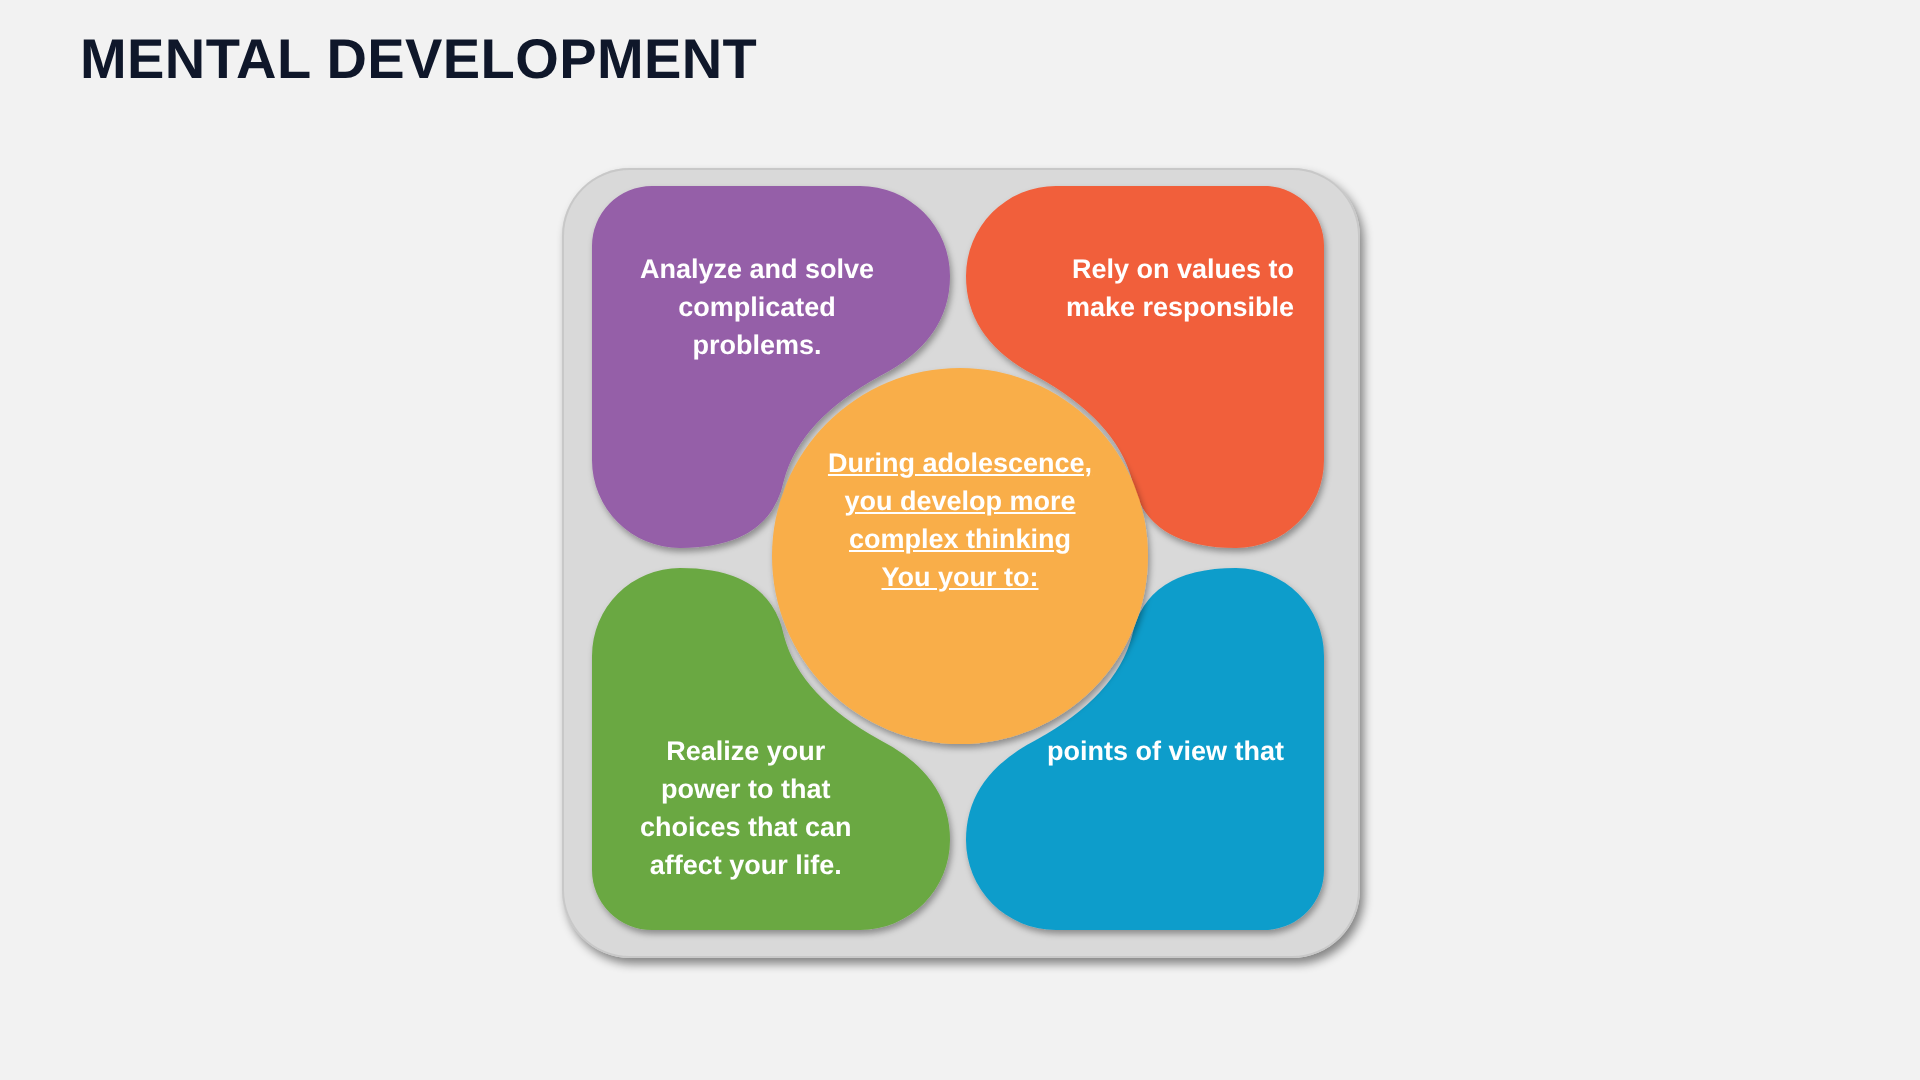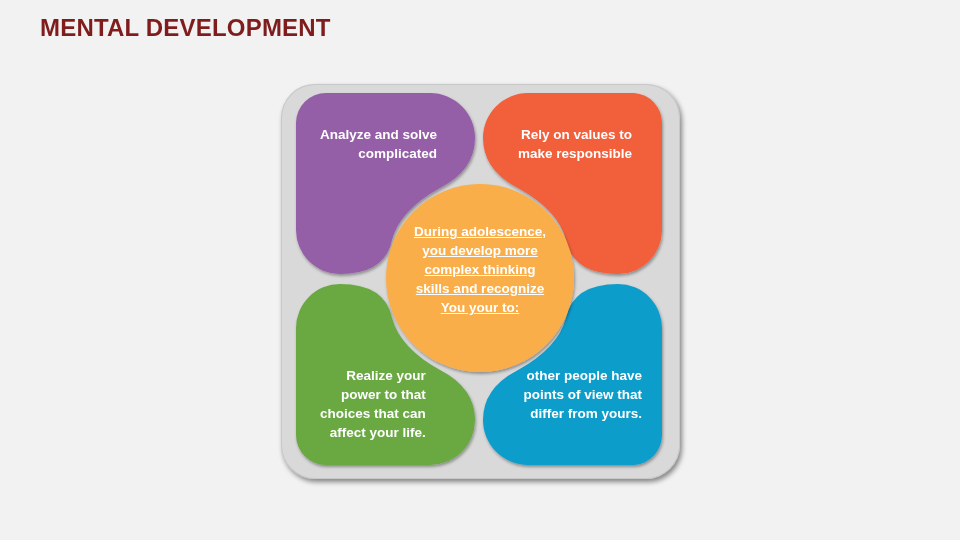--- a/index.html
+++ b/index.html
@@ -4,36 +4,36 @@
 <style>
   html, body { margin:0; padding:0; }
   body {
     width:960px; height:540px; overflow:hidden;
     background:#f2f2f2;
     font-family:"Liberation Sans", "DejaVu Sans", sans-serif;
     position:relative;
   }
   .title {
     position:absolute; left:40px; top:14px;
-    font-size:24px; font-weight:bold; color:#7f1d1d;
+    font-size:28px; font-weight:bold; color:#0f172a;
     letter-spacing:0.2px;
   }
   .frame {
     position:absolute; left:281px; top:84px; width:399px; height:395px;
     border-radius:34px;
     background:#d9d9d9;
     box-shadow: 2px 3px 5px rgba(0,0,0,0.45), inset 0 0 0 1px #c8c8c8;
   }
   svg.diagram { position:absolute; left:0; top:0; }
   .txt {
     position:absolute; color:#ffffff; font-size:13.5px; line-height:19px;
     font-weight:bold;
   }
   .txt span { display:block; white-space:nowrap; }
-  .left { text-align:right; }
+  .left { text-align:center; }
   .right { text-align:right; }
   .center { text-align:center; }
 </style>
 </head>
 <body>
 
 <div class="title">MENTAL DEVELOPMENT</div>
 
 <div class="frame"></div>
 
@@ -51,39 +51,37 @@
   <path filter="url(#sh)" fill="#6aa843" d="M326,465 L430,465 A45,45 0 0 0 475,420 Q475,388 440,370 Q400,348 392,318 Q385,284 340,284 A44,44 0 0 0 296,328 L296,435 A30,30 0 0 0 326,465 Z"></path>
 
   <path filter="url(#sh)" fill="#109dcb" d="M634,465 L528,465 A45,45 0 0 1 483,420 Q483,388 518,370 Q558,348 566,318 Q573,284 618,284 A44,44 0 0 1 662,328 L662,435 A30,30 0 0 1 634,465 Z"></path>
 
   <circle filter="url(#sh)" cx="480" cy="278" r="94" fill="#f9ae49"></circle>
 </svg>
 
 <div class="txt left" style="left:320px; top:125px;">
   <span>Analyze and solve</span>
   <span>complicated</span>
+  <span>problems.</span>
 </div>
 
-<div class="txt right" style="right:328px; top:125px;">
+<div class="txt right" style="right:313px; top:125px;">
   <span>Rely on values to</span>
   <span>make responsible</span>
 </div>
 
 <div class="txt left" style="left:320px; top:366px;">
   <span>Realize your</span>
   <span>power to that</span>
   <span>choices that can</span>
   <span>affect your life.</span>
 </div>
 
 <div class="txt right" style="right:318px; top:366px;">
-  <span>other people have</span>
   <span>points of view that</span>
-  <span>differ from yours.</span>
 </div>
 
 <div class="txt center" style="left:386px; width:188px; top:222px;text-decoration:underline;">
   <span>During adolescence,</span>
   <span>you develop more</span>
   <span>complex thinking</span>
-  <span>skills and recognize</span>
   <span>You your to:</span>
 </div>
 
 </body></html>

